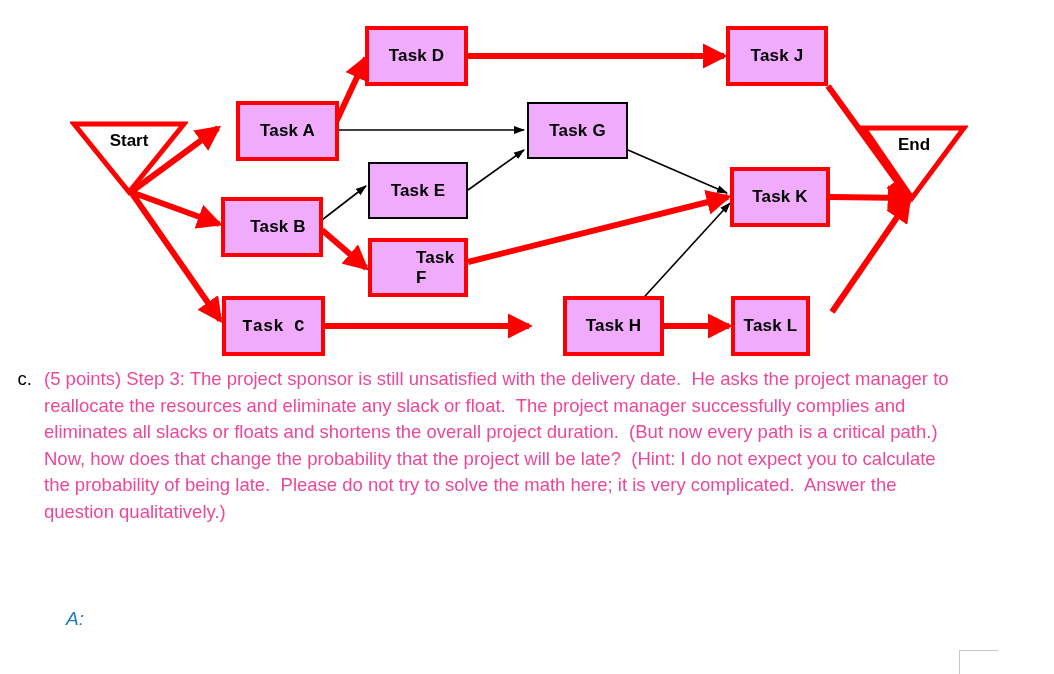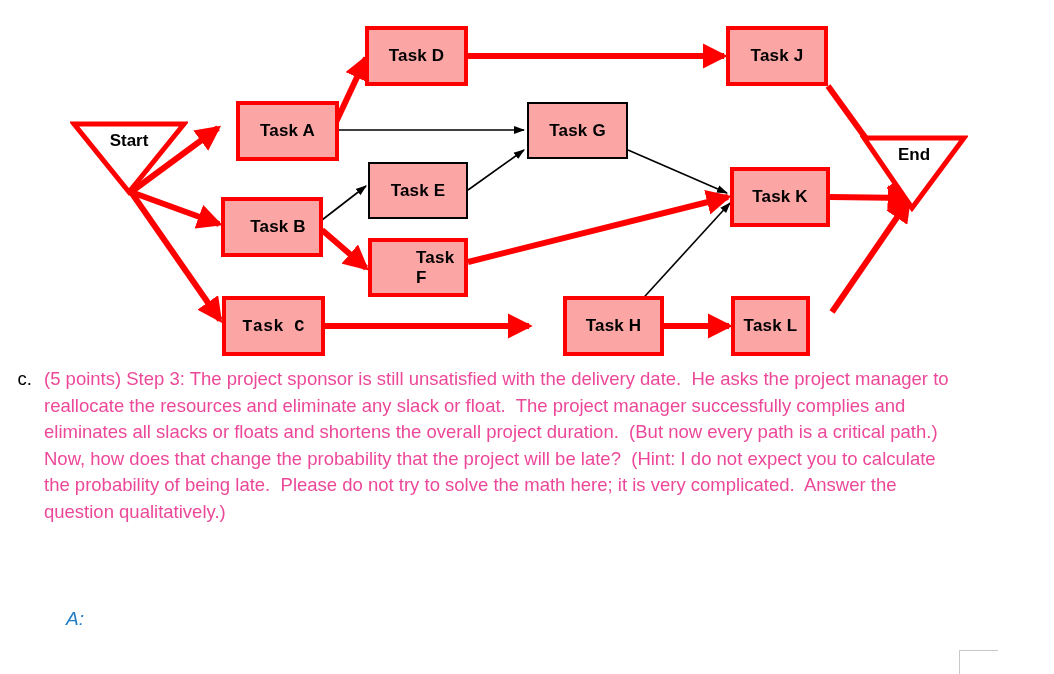--- a/index.html
+++ b/index.html
@@ -27,21 +27,21 @@
     position: absolute;
     left: 0;
     top: 0;
     width: 1054px;
     height: 365px;
   }
 
   .node {
     position: absolute;
     box-sizing: border-box;
-    background: #fca5a5;
+    background: #f0abfc;
     display: flex;
     align-items: center;
     justify-content: center;
     font-family: "Liberation Sans", sans-serif;
     font-weight: bold;
     font-size: 17px;
     color: #000000;
     letter-spacing: 0.2px;
   }
   .node.critical {
@@ -180,21 +180,21 @@
     </g>
   </svg>
 
   <div class="terminator" style="left:70px; top:118px; width:118px; height:78px;">
     <svg width="118" height="78" viewBox="0 0 118 78" xmlns="http://www.w3.org/2000/svg">
       <polygon points="4,6 114,6 59,74" fill="#ffffff" stroke="#FF0000" stroke-width="5"></polygon>
     </svg>
     <span class="tlabel" style="top:13px;">Start</span>
   </div>
 
-  <div class="terminator" style="left:860px; top:132px; width:108px; height:80px;">
+  <div class="terminator" style="left:860px; top:122px; width:108px; height:80px;">
     <svg width="108" height="80" viewBox="0 0 108 80" xmlns="http://www.w3.org/2000/svg">
       <polygon points="4,6 104,6 52,76" fill="#ffffff" stroke="#FF0000" stroke-width="5"></polygon>
     </svg>
     <span class="tlabel" style="top:13px;">End</span>
   </div>
 
   <div class="node critical" style="left:220px; top:101px; width:103px; height:60px;margin-left:16px;">
     <span>Task A</span>
   </div>
 

